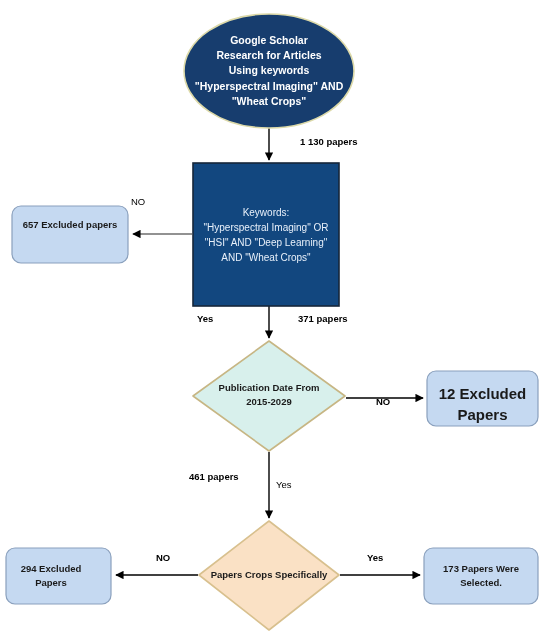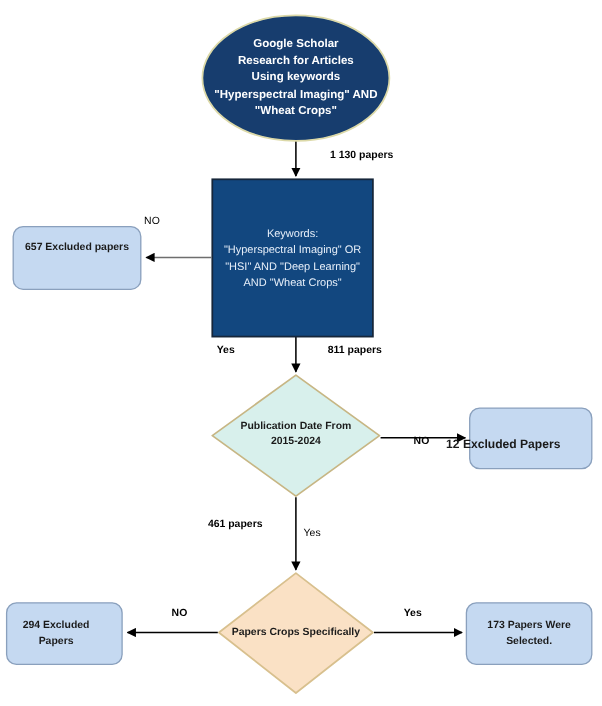--- a/index.html
+++ b/index.html
@@ -81,26 +81,26 @@
     left: 12px;
     top: 206px;
     width: 116px;
     height: 39px;
     color: #1a1a1a;
     font-size: 9.5px;
     font-weight: bold;
     line-height: 1.35;
   }
   .box-excluded-12 {
-    left: 402px;
+    left: 427px;
     top: 371px;
     width: 111px;
     height: 67px;
     color: #1a1a1a;
-    font-size: 11px;
+    font-size: 15px;
     font-weight: bold;
     line-height: 1.35;
   }
   .box-excluded-294 {
     left: 6px;
     top: 548px;
     width: 90px;
     height: 56px;
     color: #1a1a1a;
     font-size: 9.5px;
@@ -192,39 +192,39 @@
 "Wheat Crops"</div>
 
   <div class="node-label keywords-text">Keywords:
 "Hyperspectral Imaging" OR
 "HSI" AND "Deep Learning"
 AND "Wheat Crops"</div>
 
   <div class="node-label box-excluded-657">657 Excluded papers</div>
 
   <div class="node-label pubdate-text">Publication Date From
-2015-2024</div>
+2015-2029</div>
 
   <div class="node-label box-excluded-12">12 Excluded Papers</div>
 
   <div class="node-label wheat-text">Papers Crops Specifically</div>
 
   <div class="node-label box-excluded-294">294 Excluded
 Papers</div>
 
   <div class="node-label box-selected-173">173 Papers Were
 Selected.</div>
 
   <div class="edge-label bold lbl-1130">1 130 papers</div>
 
   <div class="edge-label plain lbl-no-657">NO</div>
 
   <div class="edge-label bold lbl-yes-473left">Yes</div>
 
-  <div class="edge-label bold lbl-473">811 papers</div>
+  <div class="edge-label bold lbl-473">371 papers</div>
 
   <div class="edge-label bold lbl-no-12">NO</div>
 
   <div class="edge-label bold lbl-461">461 papers</div>
 
   <div class="edge-label plain lbl-yes-461">Yes</div>
 
   <div class="edge-label bold lbl-no-294">NO</div>
 
   <div class="edge-label bold lbl-yes-173">Yes</div>

